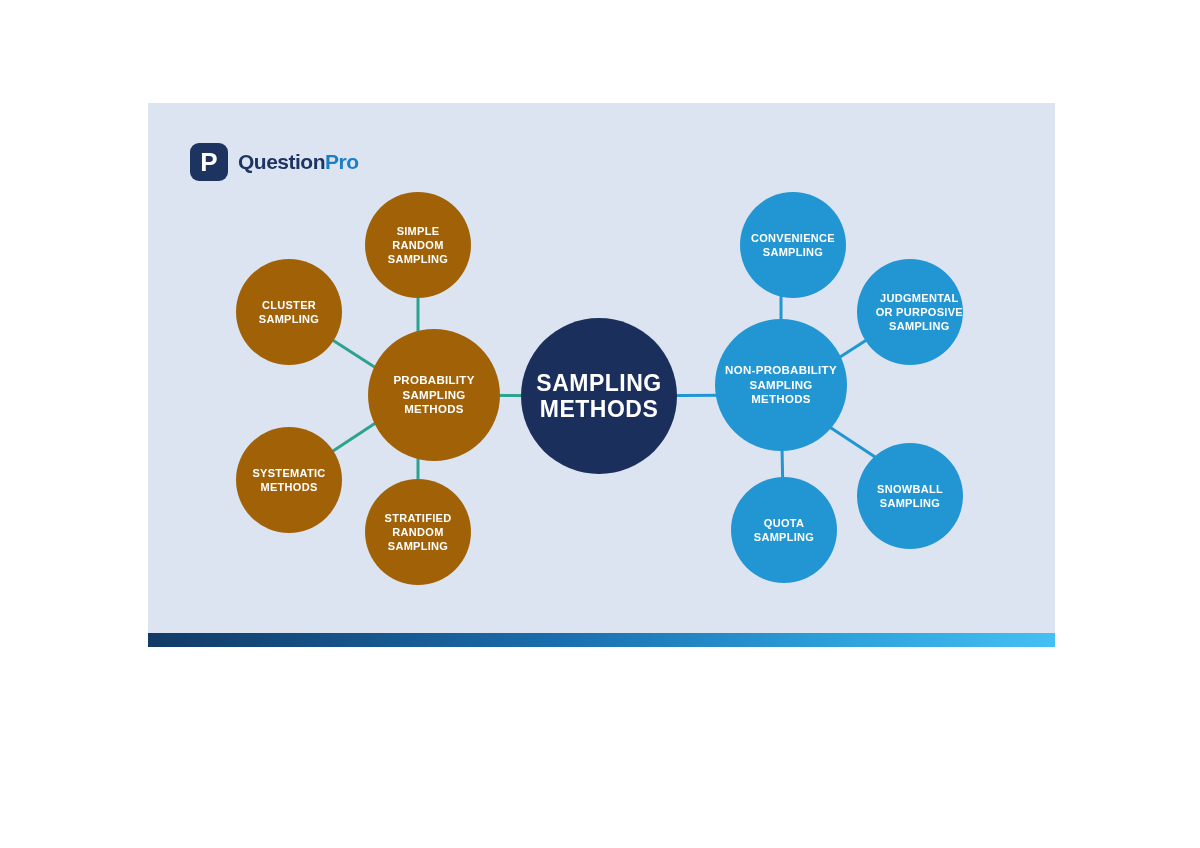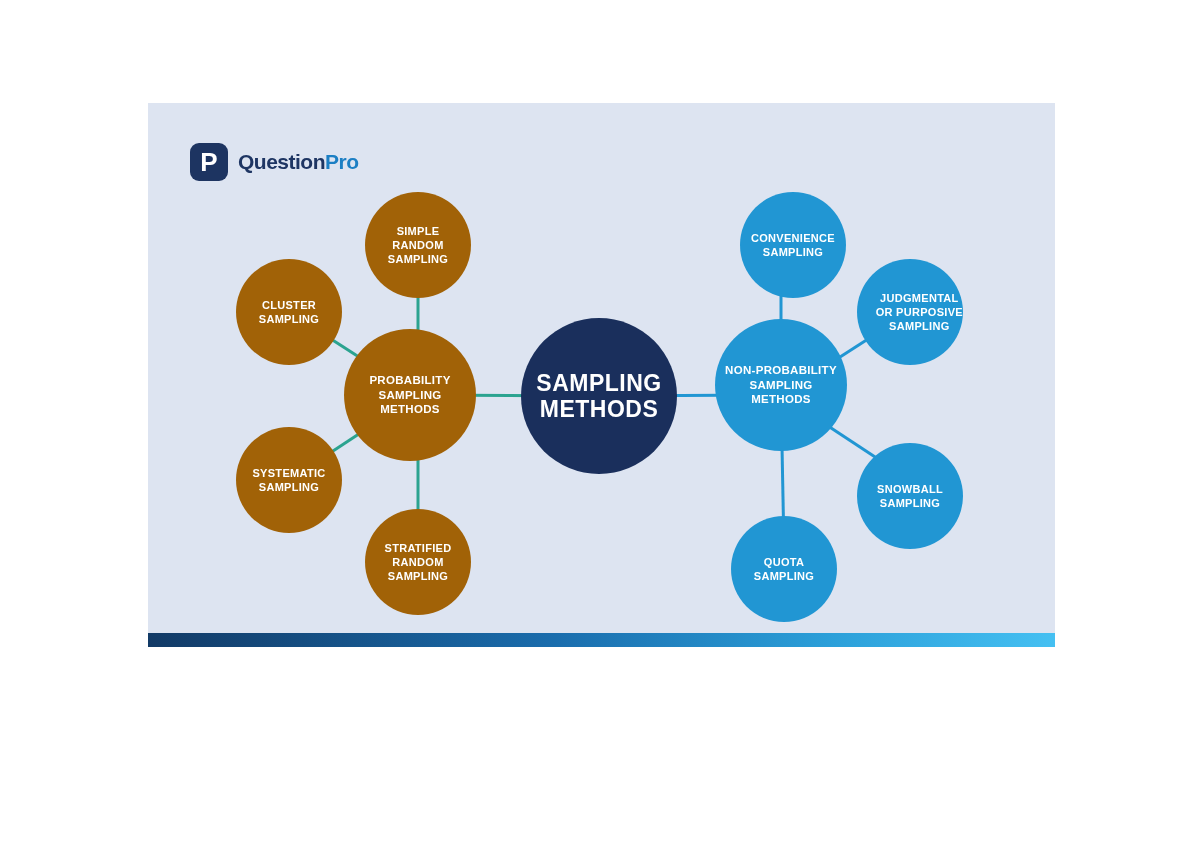--- a/index.html
+++ b/index.html
@@ -127,29 +127,29 @@
     <span class="label">SIMPLE
 RANDOM
 SAMPLING</span>
   </div>
   <div class="node sat teal" style="left:88px; top:156px;">
     <span class="label">CLUSTER
 SAMPLING</span>
   </div>
   <div class="node sat teal" style="left:88px; top:324px;">
     <span class="label">SYSTEMATIC
-SAMPLING</span>
+METHODS</span>
   </div>
-  <div class="node sat teal" style="left:217px; top:406px;align-items:center;">
+  <div class="node sat teal" style="left:217px; top:376px;align-items:center;">
     <span class="label">STRATIFIED
 RANDOM
 SAMPLING</span>
   </div>
 
-  <div class="node hub teal" style="left:196px; top:226px;">
+  <div class="node hub teal" style="left:220px; top:226px;">
     <span class="label">PROBABILITY
 SAMPLING
 METHODS</span>
   </div>
 
   <div class="node center-node navy" style="left:373px; top:215px;">
     <span class="label">SAMPLING
 METHODS</span>
   </div>
 
@@ -165,19 +165,19 @@
   </div>
   <div class="node sat blue" style="left:709px; top:156px;justify-content:flex-end;">
     <span class="label">JUDGMENTAL
 OR PURPOSIVE
 SAMPLING</span>
   </div>
   <div class="node sat blue" style="left:709px; top:340px;">
     <span class="label">SNOWBALL
 SAMPLING</span>
   </div>
-  <div class="node sat blue" style="left:583px; top:413px;">
+  <div class="node sat blue" style="left:583px; top:374px;">
     <span class="label">QUOTA
 SAMPLING</span>
   </div>
 
   <div class="gradient-bar"></div>
 </div>
 
 </body></html>

